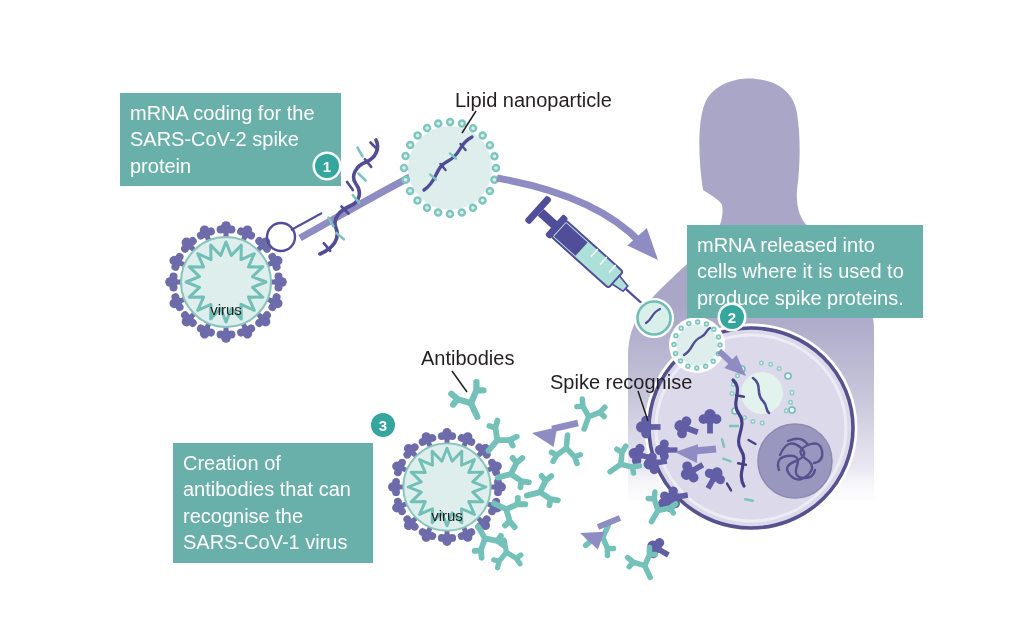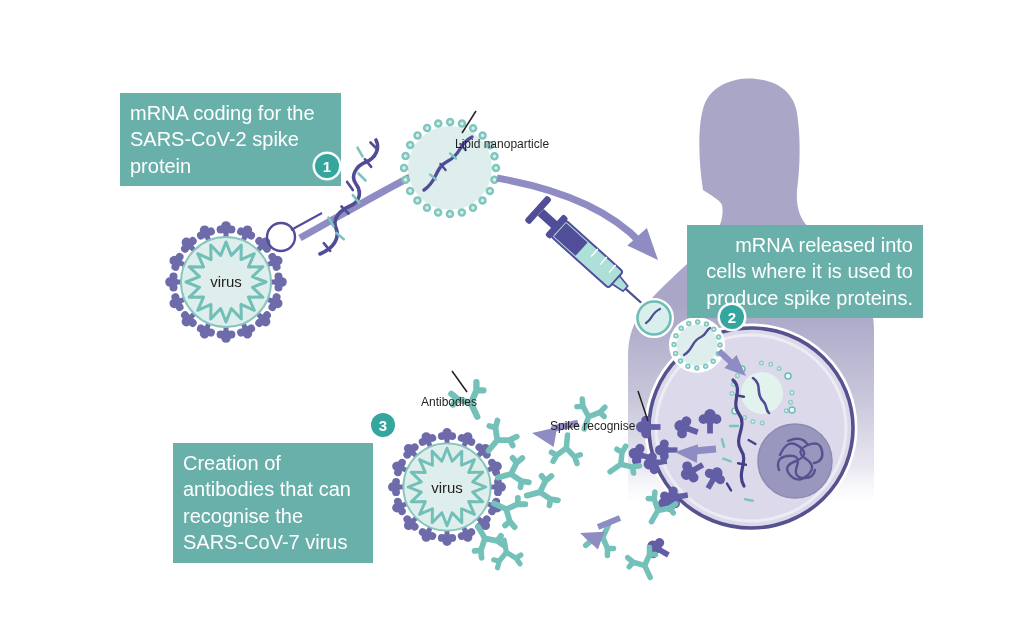--- a/index.html
+++ b/index.html
@@ -12,24 +12,24 @@
     position:absolute;background:#69b0aa;color:#ffffff;
     font-size:20px;line-height:1.32;padding:7px 10px;box-sizing:border-box;
   }
   .badge{
     position:absolute;width:24px;height:24px;border-radius:50%;
     background:#35a69d;color:#ffffff;font-size:15px;font-weight:bold;
     display:flex;align-items:center;justify-content:center;
     box-shadow:0 0 0 2.5px rgba(255,255,255,0.95);
   }
   .lbl{
-    position:absolute;color:#231f20;font-size:12px;white-space:nowrap;margin-top:48px;
+    position:absolute;color:#231f20;font-size:20px;white-space:nowrap;
   }
   .virus-lbl{
-    position:absolute;color:#231f20;font-size:15px;width:60px;text-align:center;
+    position:absolute;color:#231f20;font-size:15px;width:60px;text-align:center;margin-top:28px;
   }
 </style>
 </head>
 <body>
 
 <div id="stage">
 
 <svg id="art" width="1024" height="637" viewBox="0 0 1024 637">
   <defs>
     <linearGradient id="bodyFade" gradientUnits="userSpaceOnUse" x1="0" y1="82" x2="0" y2="512">
@@ -263,24 +263,24 @@
   <g stroke="#231f20" stroke-width="1.5">
     <path d="M476,111 L462,133" fill="none"></path>
     <path d="M452,371 L467,392" fill="none"></path>
     <path d="M638,391 L648,421" fill="none"></path>
   </g>
 </svg>
 
 <div class="callout" style="left:120px;top:93px;width:221px;min-height:55px;">mRNA coding for the SARS-CoV-2 spike protein</div>
 <div class="badge" style="left:315px;top:154px;">1</div>
 
-<div class="callout" style="left:687px;top:225px;width:236px;min-height:77px;text-align:right;">mRNA released into cells where it is used to produce spike proteins.</div>
+<div class="callout" style="left:687px;top:225px;width:236px;min-height:77px;">mRNA released into cells where it is used to produce spike proteins.</div>
 <div class="badge" style="left:720px;top:305px;">2</div>
 
-<div class="callout" style="left:173px;top:443px;width:200px;min-height:77px;">Creation of antibodies that can recognise the SARS-CoV-7 virus</div>
+<div class="callout" style="left:173px;top:443px;width:200px;min-height:77px;">Creation of antibodies that can recognise the SARS-CoV-1 virus</div>
 <div class="badge" style="left:371px;top:413px;">3</div>
 
 <div class="lbl" style="left:455px;top:89px;">Lipid nanoparticle</div>
 <div class="lbl" style="left:421px;top:347px;">Antibodies</div>
 <div class="lbl" style="left:550px;top:371px;">Spike recognise</div>
 
 <div class="virus-lbl" style="left:196px;top:273px;">virus</div>
 <div class="virus-lbl" style="left:417px;top:479px;">virus</div>
 
 </div>

